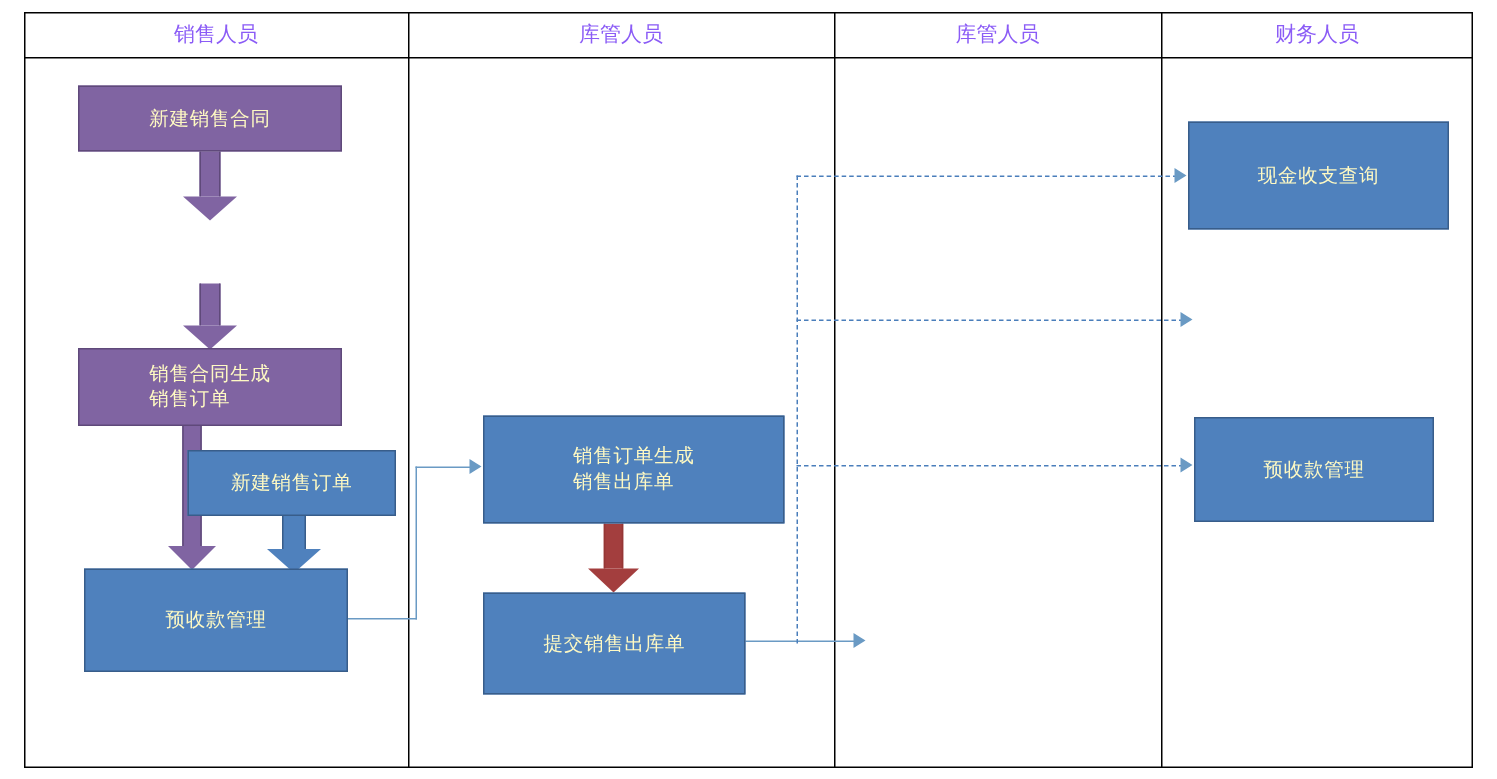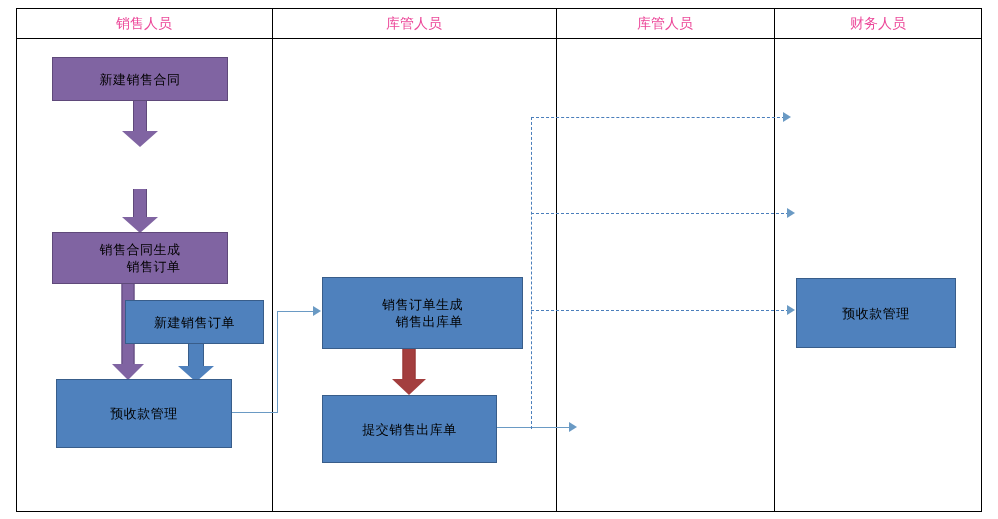--- a/index.html
+++ b/index.html
@@ -6,25 +6,25 @@
   body{font-family:"DejaVu Sans","Liberation Sans",sans-serif;}
   #canvas{position:relative;width:998px;height:519px;overflow:hidden;background:#fff;}
 
   
   .lane-frame{position:absolute;left:16px;top:8px;width:966px;height:504px;
               border:1.5px solid #000;box-sizing:border-box;}
   .lane-header-rule{position:absolute;left:16px;top:38px;width:966px;height:0;
                     border-top:1.5px solid #000;}
   .lane-div{position:absolute;top:8px;width:0;height:504px;border-left:1.5px solid #000;}
   .lane-title{position:absolute;top:8px;height:30px;line-height:30px;text-align:center;
-              font-size:14px;color:#ec4899;white-space:nowrap;}
+              font-size:14px;color:#8b5cf6;white-space:nowrap;}
 
   
   .node{position:absolute;box-sizing:border-box;display:flex;align-items:center;
-        justify-content:center;text-align:right;color:#000000;font-size:13px;
+        justify-content:center;text-align:left;color:#fef9c3;font-size:13px;
         line-height:17px;letter-spacing:.5px;}
   .node.purple{background:#8064A2;border:1.5px solid #5F497A;}
   .node.blue{background:#4F81BD;border:1.5px solid #385D8A;}
   .node .lbl{display:block;padding:0 4px;}
 
   
   .fatarrow{position:absolute;}
   .fatarrow .shaft{position:absolute;left:50%;top:0;transform:translateX(-50%);}
   .fatarrow .head{position:absolute;left:50%;bottom:0;transform:translateX(-50%);
                   width:0;height:0;}
@@ -119,19 +119,22 @@
 
   <div class="node blue" style="left:322px;top:277px;width:201px;height:72px;">
     <span class="lbl">销售订单生成<br>销售出库单</span>
   </div>
 
   <div class="node blue" style="left:322px;top:395px;width:175px;height:68px;">
     <span class="lbl">提交销售出库单</span>
   </div>
 
 
+  <div class="node blue" style="left:792px;top:81px;width:174px;height:72px;">
+    <span class="lbl">现金收支查询</span>
+  </div>
 
 
   <div class="node blue" style="left:796px;top:278px;width:160px;height:70px;">
     <span class="lbl">预收款管理</span>
   </div>
 
 </div>
 
 </body></html>

